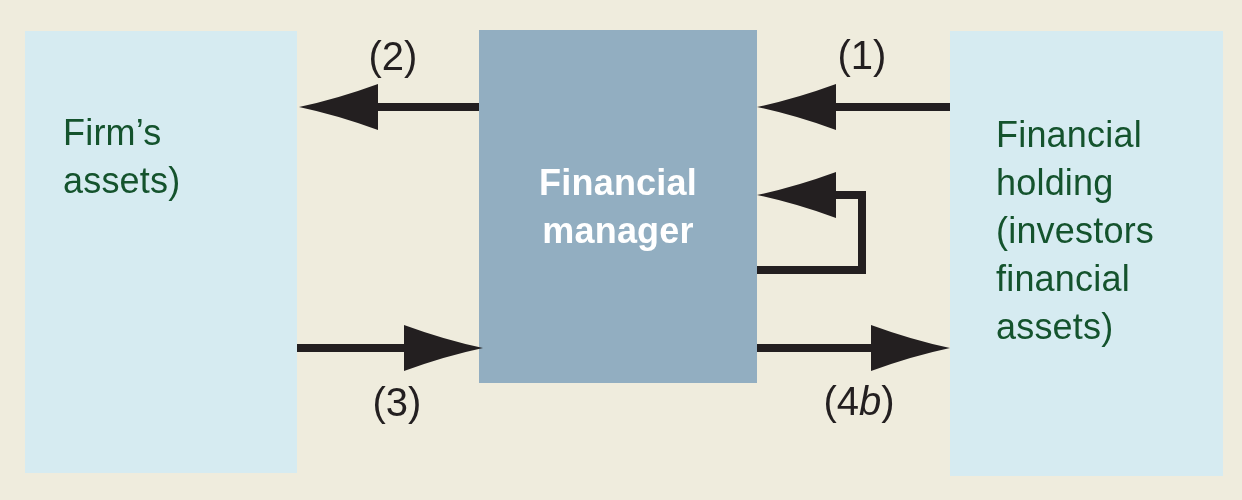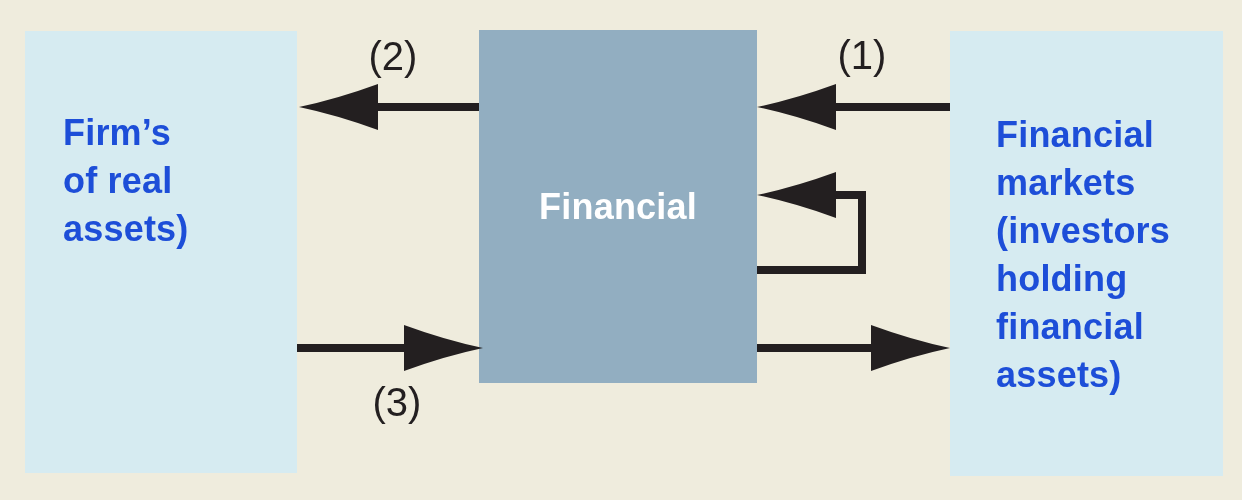--- a/index.html
+++ b/index.html
@@ -14,24 +14,24 @@
   }
 
   .side-box {
     position: absolute;
     background: #d6ebf1;
   }
   .side-box.left  { left: 25px;  top: 31px; width: 272px; height: 442px; }
   .side-box.right { left: 950px; top: 31px; width: 273px; height: 445px; }
 
   .side-box .text {
-    font-weight: 700;
+    font-weight: 400;
     font-size: 36px;
     line-height: 48px;
-    color: #1d4ed8;
+    color: #14532d;
     letter-spacing: 0.2px;
   }
   .side-box.left  .text { padding: 78px 0 0 38px; }
   .side-box.right .text { padding: 80px 0 0 46px; }
 
   .center-box {
     position: absolute;
     left: 479px; top: 30px;
     width: 278px; height: 353px;
     background: #92aec1;
@@ -80,39 +80,38 @@
   .lbl-4b { left: 809px; top: 378px; }
 </style>
 </head>
 <body>
 
 <div class="figure">
 
   <div class="side-box left">
     <div class="text">
       <div>Firm’s</div>
-      <div>of real</div>
       <div>assets)</div>
     </div>
   </div>
 
   <div class="side-box right">
     <div class="text">
       <div>Financial</div>
-      <div>markets</div>
+      <div>holding</div>
       <div>(investors</div>
-      <div>holding</div>
       <div>financial</div>
       <div>assets)</div>
     </div>
   </div>
 
   <div class="center-box">
     <div class="text">
       <div>Financial</div>
+      <div>manager</div>
     </div>
   </div>
 
   <svg class="arrows" viewBox="0 0 1242 500" xmlns="http://www.w3.org/2000/svg">
 
     <g>
       <line class="shaft" x1="950" y1="107" x2="832" y2="107"></line>
       <path class="head" d="M757,107 Q795,99 836,84 L836,130 Q795,115 757,107 Z"></path>
     </g>
 
@@ -133,14 +132,15 @@
 
     <g>
       <line class="shaft" x1="757" y1="348" x2="875" y2="348"></line>
       <path class="head" d="M950,348 Q912,340 871,325 L871,371 Q912,356 950,348 Z"></path>
     </g>
   </svg>
 
   <div class="flow-label lbl-1">(1)</div>
   <div class="flow-label lbl-2">(2)</div>
   <div class="flow-label lbl-3">(3)</div>
+  <div class="flow-label lbl-4b"><span>(4</span><span class="it">b</span><span>)</span></div>
 
 </div>
 
 </body></html>

